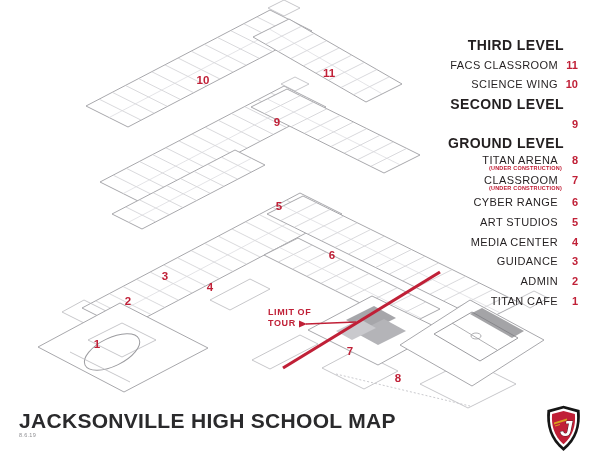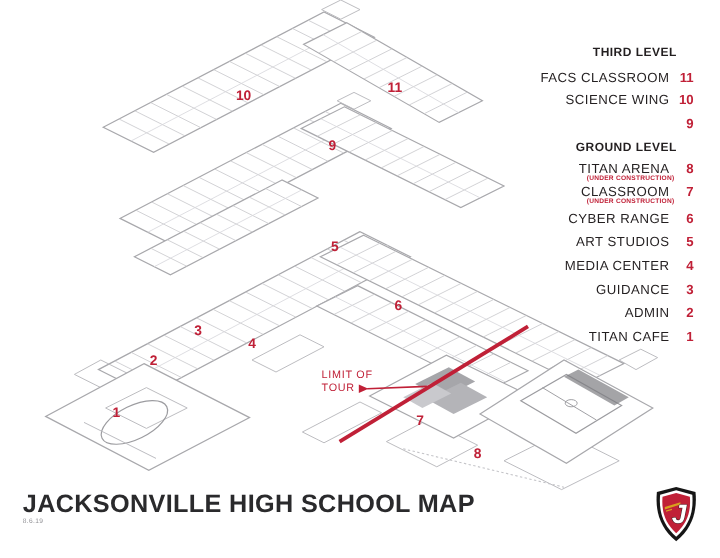--- a/index.html
+++ b/index.html
@@ -7,28 +7,28 @@
   .stage{position:relative;width:600px;height:465px;background:#ffffff;}
   svg#plan{position:absolute;left:0;top:0;}
   
   .wing{fill:#ffffff;stroke:#a8a8ac;stroke-width:1;}
   .room{stroke:#c9c9cd;stroke-width:0.7;}
   .corr{stroke:#d8d8dc;stroke-width:0.7;}
   .blk{fill:#ffffff;stroke:#a8a8ac;stroke-width:1;}
   .blk2{fill:none;stroke:#b9b9bd;stroke-width:0.8;}
   
   .mk{position:absolute;transform:translate(-50%,-50%);font-size:11.5px;font-weight:700;color:#c02037;line-height:1;}
-  .limit{position:absolute;color:#c02037;font-weight:400;font-size:9px;letter-spacing:0.6px;line-height:10.5px;}
+  .limit{position:absolute;color:#c02037;font-weight:700;font-size:9px;letter-spacing:0.6px;line-height:10.5px;}
   
   .legend{position:absolute;top:35px;right:22px;width:230px;color:#231f20;}
   .lg-row{height:19.7px;display:flex;flex-direction:column;justify-content:center;align-items:flex-end;}
   .lg-main{display:flex;align-items:baseline;}
   .lg-label{font-size:11px;letter-spacing:0.4px;color:#231f20;white-space:nowrap;}
   .lg-num{width:17px;margin-left:3px;text-align:right;font-size:11px;font-weight:700;color:#c02037;}
-  .lg-header .lg-head{font-size:10px;font-weight:700;letter-spacing:0.4px;padding-right:14px;white-space:nowrap;}
+  .lg-header .lg-head{font-size:14px;font-weight:700;letter-spacing:0.4px;padding-right:14px;white-space:nowrap;}
   .lg-note{font-size:5.5px;font-weight:700;color:#c02037;letter-spacing:0.2px;padding-right:16px;margin-top:-1px;line-height:6px;}
   
   .titleblock{position:absolute;left:19px;top:411px;}
   .tb-year{font-size:14px;color:#3f3f41;letter-spacing:0.4px;line-height:16px;}
   .tb-title{font-size:21px;font-weight:700;color:#2a2a2c;letter-spacing:0.3px;line-height:19px;}
   .tb-rev{font-size:5.5px;color:#8f8f93;letter-spacing:0.3px;margin-top:2px;line-height:6px;}
   
   .logo{position:absolute;left:543px;top:405px;width:41px;height:47px;}
 </style>
 </head>
@@ -211,20 +211,23 @@
           <span class="lg-label">FACS CLASSROOM</span>
           <span class="lg-num">11</span>
         </div>
     </div>
     <div class="lg-row">
       <div class="lg-main">
           <span class="lg-label">SCIENCE WING</span>
           <span class="lg-num">10</span>
         </div>
     </div>
+    <div class="lg-row lg-header">
+      <span class="lg-head">SECOND LEVEL</span>
+    </div>
     <div class="lg-row">
       <div class="lg-main">
           <span class="lg-num">9</span>
         </div>
     </div>
     <div class="lg-row lg-header">
       <span class="lg-head">GROUND LEVEL</span>
     </div>
     <div class="lg-row">
       <div class="lg-main">

